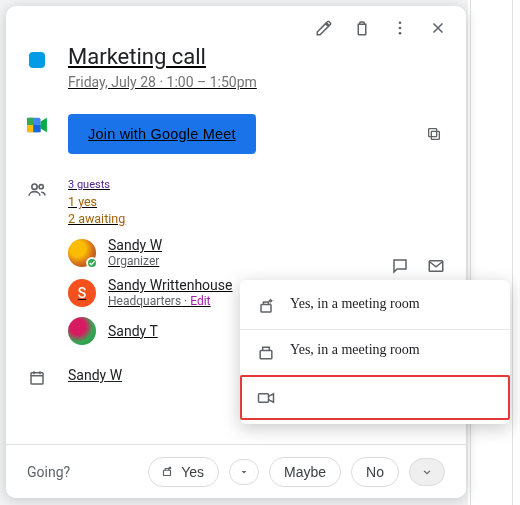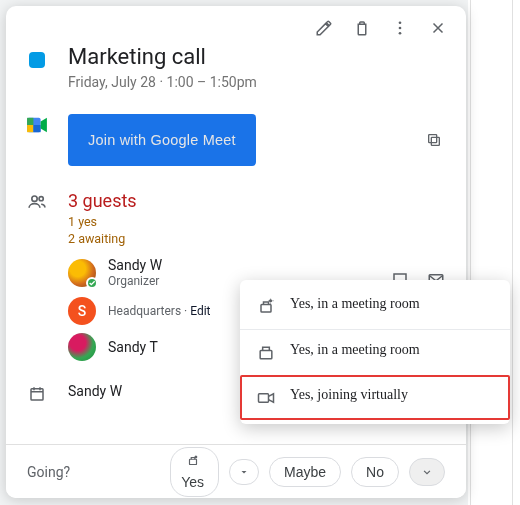--- a/index.html
+++ b/index.html
@@ -41,67 +41,67 @@
     gap: 18px;
     padding: 4px 18px 6px 0;
     color: #5f6368;
   }
   .icon-btn {
     width: 20px; height:20px;
     display:flex; align-items:center; justify-content:center;
     cursor:pointer;
     color:#5f6368;
   }
-  .row { display:flex; align-items:flex-start; }
+  .row { display:flex; align-items:flex-start;text-decoration:underline; }
   .gutter { width: 62px; display:flex; justify-content:center; padding-top:2px;}
   .content { flex:1; padding-right:20px;}
   .color-chip { width:16px; height:16px; border-radius:4px; background:#039be5; margin-top:6px;}
   .title { font-size:22px; font-weight:400; color:#202124; line-height:26px;}
   .subtitle { font-size:14px; color:#737373; margin-top:4px;}
   .section { margin-top:24px;}
   .meet-row { display:flex; align-items:center;}
   .meet-btn {
-    background:#1a73e8; color:#e5e5e5; border:none; border-radius:4px;
-    font-size:14.5px; font-weight:500; padding:18px 20px; cursor:pointer;
+    background:#1a73e8; color:#000000; border:none; border-radius:4px;
+    font-size:14.5px; font-weight:500; padding:12px 20px; cursor:pointer;
     letter-spacing:.2px;
   }
   .copy-right { margin-left:auto; padding-right:4px;}
-  .guests-head { font-size:18px; color:#b91c1c;}
+  .guests-head { font-size:11px; color:#4c1d95;}
   .guests-sub { font-size:12.5px; color:#a16207; line-height:17px; margin-top:2px;}
   .plist { margin-top:10px;}
   .person { display:flex; align-items:center; gap:12px; margin:8px 0;}
   .avatar { width:28px; height:28px; border-radius:50%; flex-shrink:0; position:relative; display:flex; align-items:center; justify-content:center; color:#fff; font-size:14px; font-weight:500;}
   .avatar.img1 { background: radial-gradient(circle at 35% 35%, #fbbc04 0 30%, #d26b1e 60%, #7a3b17 100%);}
   .avatar.letter { background:#f4511e;}
   .avatar.img2 { background: radial-gradient(circle at 35% 35%, #d81b60 0 30%, #34a853 60%, #1e8e3e 100%);}
   .check-badge {
     position:absolute; right:-2px; bottom:-2px;
     width:12px; height:12px; background:#34a853; border:2px solid #fff; border-radius:50%;
     display:flex; align-items:center; justify-content:center;
   }
   .pname { font-size:14px; color:#202124; line-height:17px;}
   .prole { font-size:12px; color:#5f6368; line-height:15px;}
-  .prole .edit { color:#0f172a; cursor:pointer;}
+  .prole .edit { color:#a21caf; cursor:pointer;}
   .right-icons { margin-left:auto; display:flex; gap:16px; align-items:center; color:#5f6368;}
   .simple-row { margin-top:14px; font-size:14px; color:#202124;}
   .footer {
     position:absolute; left:0; bottom:0; right:0;
     border-top:1px solid #e0e0e0;
     height:54px; display:flex; align-items:center;
     padding:0 21px; gap:10px;
     background:#fff;
     border-radius:0 0 10px 10px;
   }
   .footer-label { font-size:14px; color:#5f6368; margin-right:auto;}
   .pill {
     border:1px solid #dadce0; border-radius:18px;
     padding:6px 14px; font-size:14px; color:#3c4043; cursor:pointer;
     display:flex; align-items:center; gap:6px; background:#fff;
   }
-  .pill.yes { padding-left:10px;flex-direction:column;}
+  .pill.yes { padding-left:10px;}
   .caret { border:none; background:none; padding:6px 8px; cursor:pointer; color:#5f6368; border:1px solid #dadce0; border-radius:18px;}
   .expand-btn { border:1px solid #dadce0; border-radius:18px; padding:6px 10px; cursor:pointer; color:#5f6368;}
   
   
   .menu {
     position:absolute;
     left:240px; top:280px;
     width:270px;
     background:#fff;
     border-radius:6px;
@@ -220,20 +220,21 @@
               </div>
             </div>
             <div>
               <div class="pname">Sandy W</div>
               <div class="prole">Organizer</div>
             </div>
           </div>
           <div class="person">
             <div class="avatar letter">S</div>
             <div>
+              <div class="pname">Sandy Writtenhouse</div>
               <div class="prole">
                 <span>Headquarters</span> · <span class="edit">Edit</span>
               </div>
             </div>
           </div>
           <div class="person">
             <div class="avatar img2"></div>
             <div>
               <div class="pname">Sandy T</div>
             </div>
@@ -322,17 +323,14 @@
       <div class="mi-title">Yes, in a meeting room</div>
     </div>
   </div>
   <div class="menu-item highlight">
     <span class="mi-icon">
       <svg width="20" height="20" viewBox="0 0 24 24" fill="none" stroke="currentColor" stroke-width="1.8">
           <rect x="3" y="7" width="12" height="10" rx="1"></rect>
           <path d="M15 10l6-3v10l-6-3"></path>
         </svg>
     </span>
-    <div class="mi-text">
-      <div class="mi-title">Yes, joining virtually</div>
-    </div>
   </div>
 </div>
 
 </body></html>

